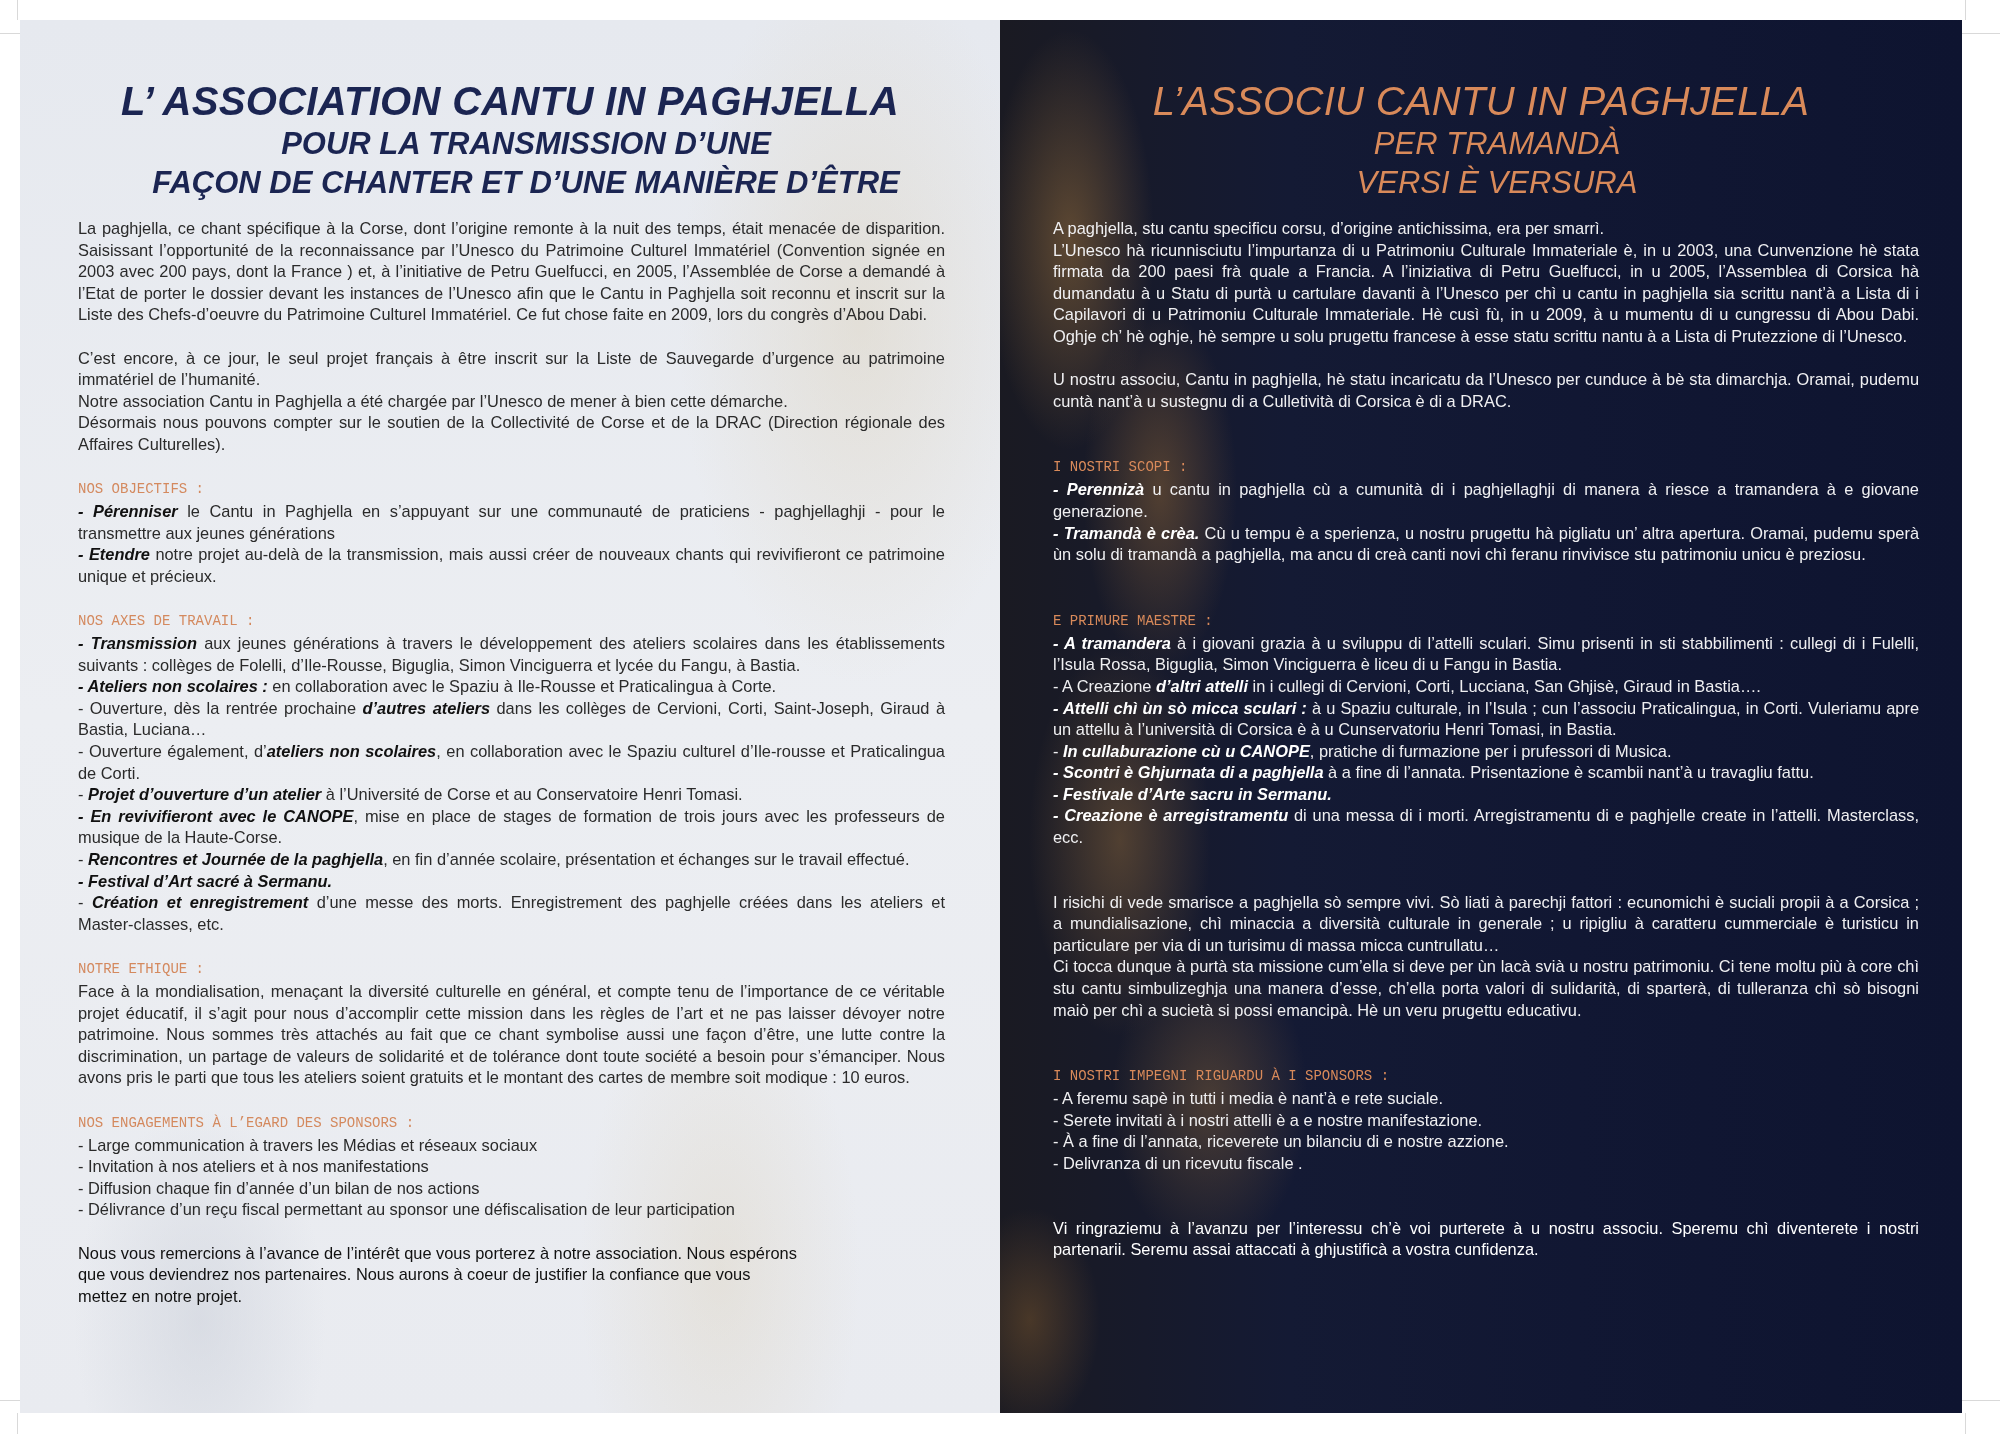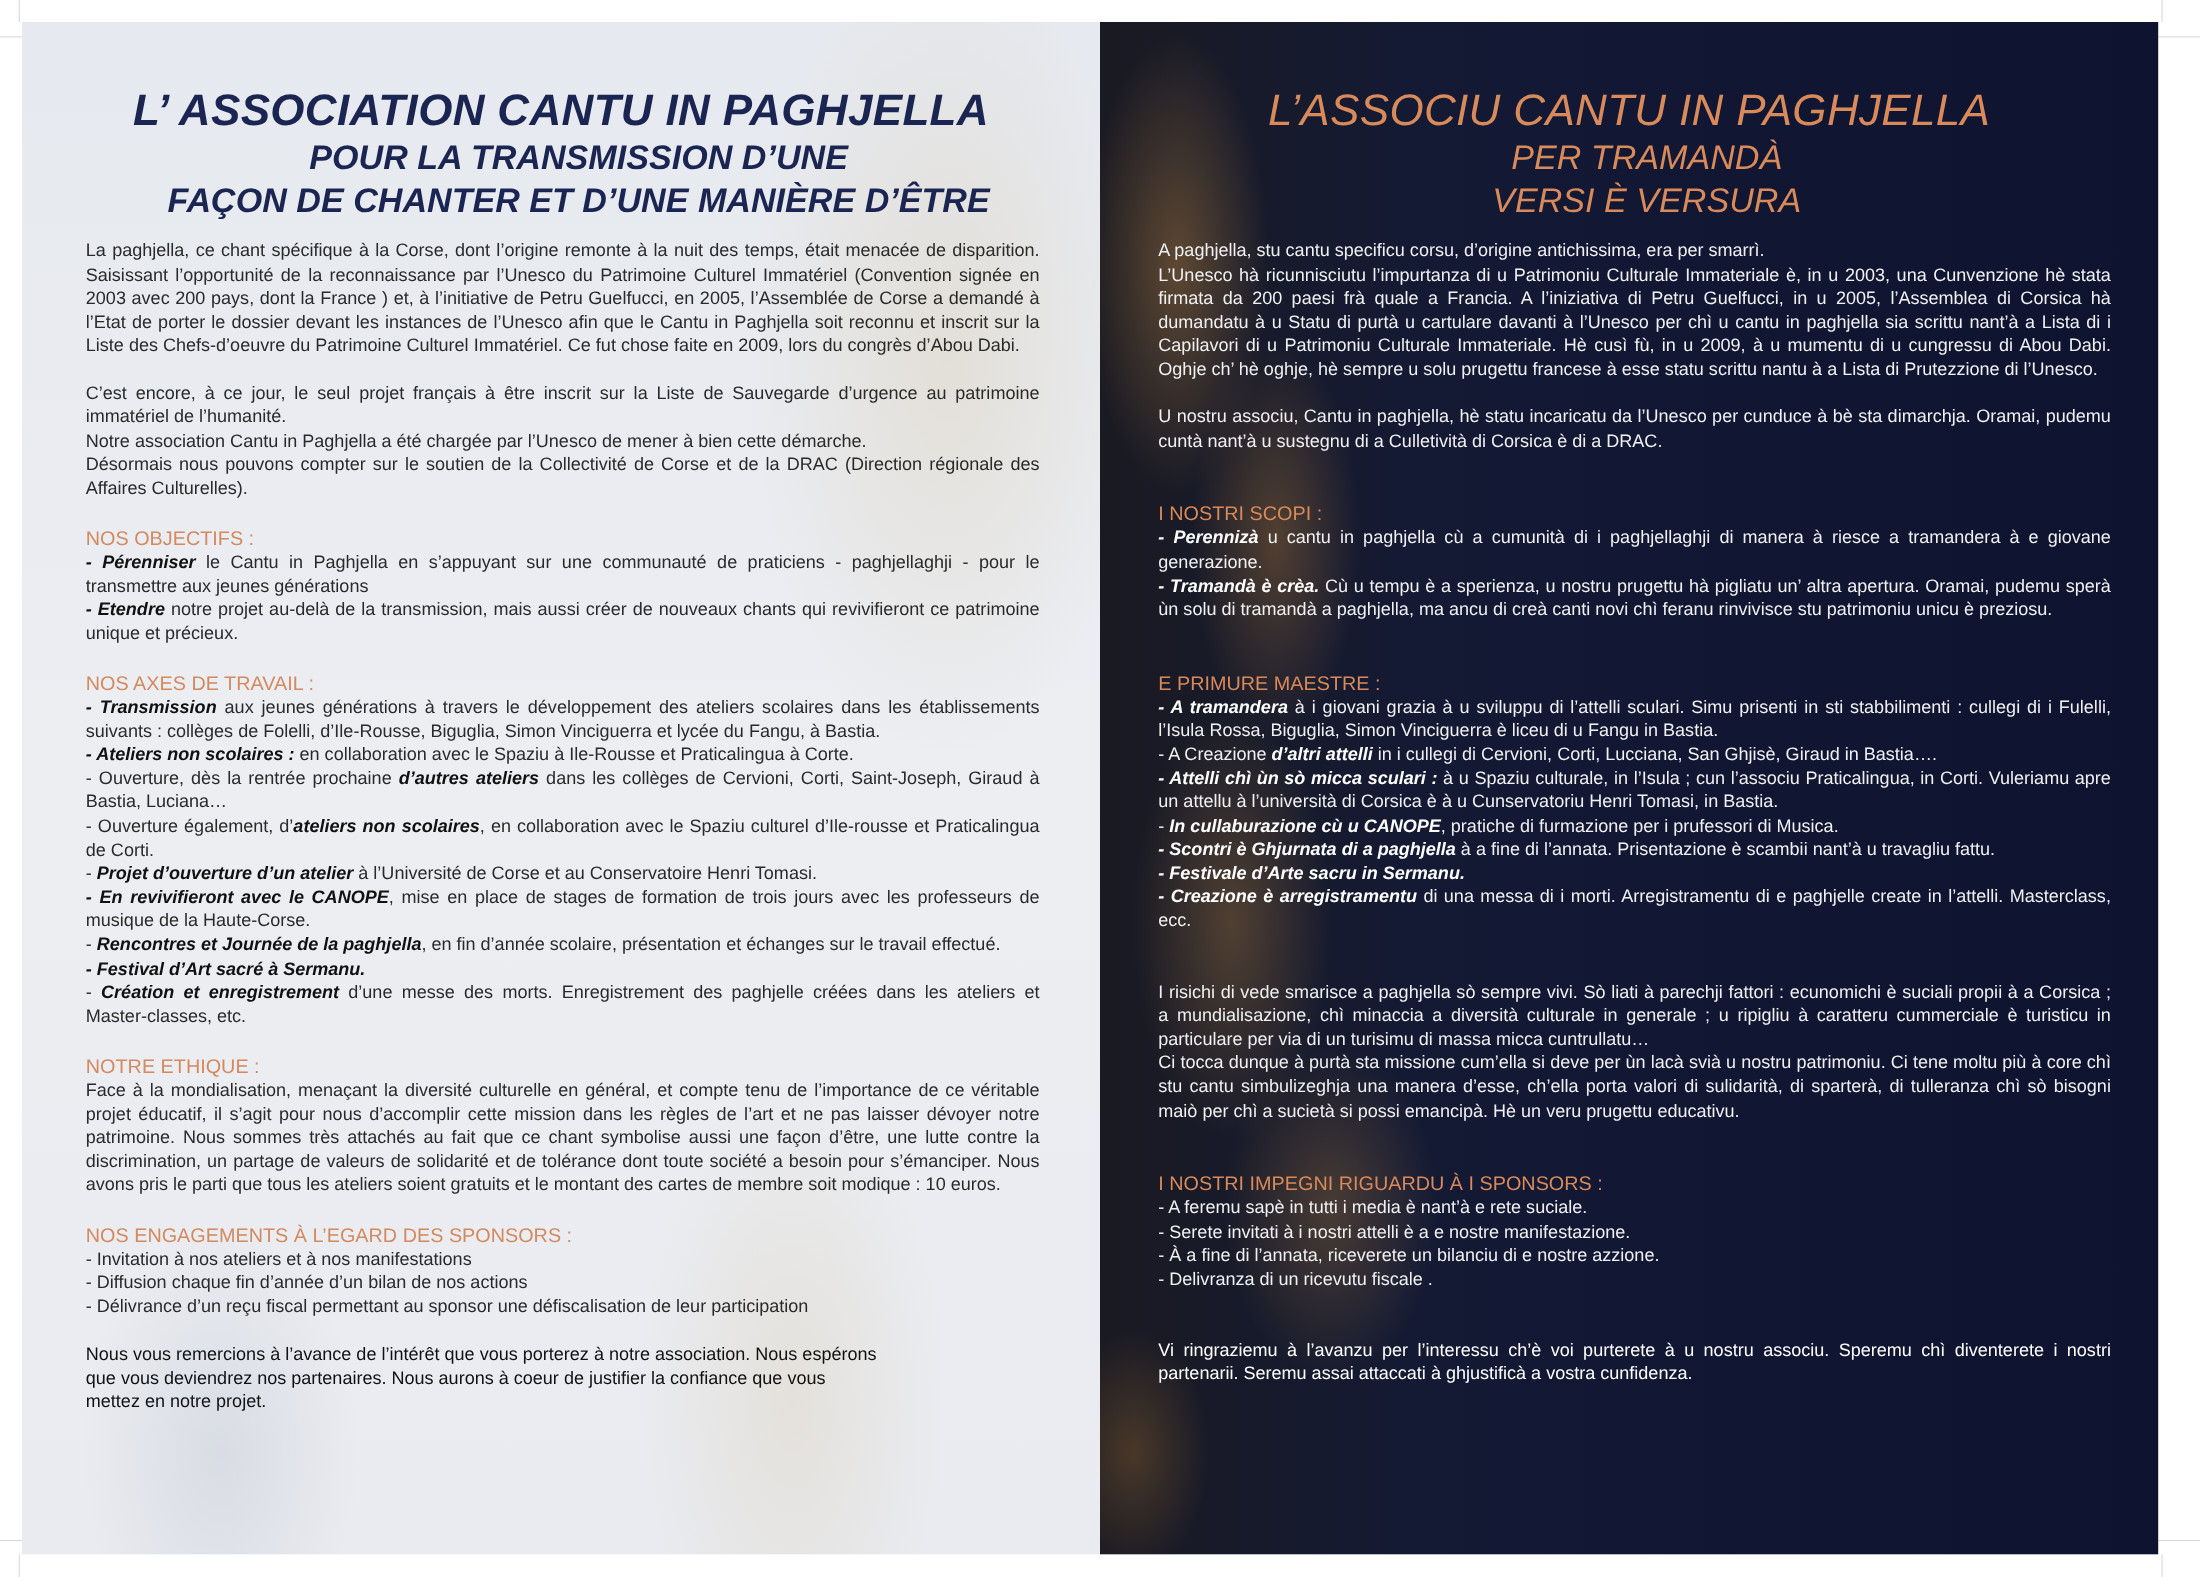--- a/index.html
+++ b/index.html
@@ -28,21 +28,21 @@
   .t2 { font-size:31px; font-weight:bold; line-height:39px;padding-left:32px; }
   .left .title-block { left:0; width:980px; top:58px; color:#1b2552; }
   .right .title-block { left:0; width:962px; top:58px; color:#d98a5a; }
   .right .t2 { font-weight:normal; }
   .body { position:absolute; font-size:16.4px; line-height:21.6px; }
   .left .body { left:58px; width:867px; top:198px; color:#2a2a2a; text-align:justify; }
   .right .body { left:53px; width:866px; top:198px; color:#f0f0f2; text-align:justify; }
   .para { margin:0; }
   .gap { height:21.6px; }
   .gap2 { height:43px; }
-  .h { color:#d4895e; font-size:18px; line-height:24px; margin-top:0; }
+  .h { color:#d4895e; font-size:14px; line-height:24px; margin-top:0;font-family:Liberation Mono, monospace; }
   .right .h { color:#d98a5a; }
   b { font-weight:bold;font-style:italic; }
   .left b { color:#111; }
   .right b { color:#ffffff; }
   .closing { }
 </style>
 </head>
 <body>
 
 <div class="crop" style="left:0;top:33px;width:20px;height:1px;"></div>
@@ -84,20 +84,21 @@
     <p class="para"><span>- </span><b>Rencontres et Journée de la paghjella</b><span>, en fin d’année scolaire, présentation et échanges sur le travail effectué.</span></p>
     <p class="para"><span></span><b>- Festival d’Art sacré à Sermanu.</b><span></span></p>
     <p class="para"><span>- </span><b>Création et enregistrement</b><span> d’une messe des morts. Enregistrement des paghjelle créées dans les ateliers et Master-classes, etc.</span></p>
     <div class="gap"></div>
 
     <div class="h">NOTRE ETHIQUE :</div>
     <p class="para"> Face à la mondialisation, menaçant la diversité culturelle en général, et compte tenu de l’importance de ce véritable projet éducatif, il s’agit pour nous  d’accomplir cette mission dans les règles de l’art et ne pas laisser dévoyer notre patrimoine. Nous sommes très attachés au fait que ce chant symbolise aussi une façon d’être, une lutte contre la discrimination,  un partage de valeurs de solidarité et de tolérance dont toute société a besoin pour s’émanciper. Nous avons pris le parti que tous les ateliers soient gratuits et le montant des cartes de membre soit modique : 10 euros.</p>
     <div class="gap"></div>
 
     <div class="h">NOS ENGAGEMENTS À L’EGARD DES SPONSORS :</div>
+    <p class="para">- Large communication  à travers les Médias et réseaux sociaux</p>
     <p class="para">- Invitation à nos ateliers et à nos manifestations</p>
     <p class="para">- Diffusion chaque fin d’année d’un bilan de nos actions</p>
     <p class="para">- Délivrance d’un reçu fiscal permettant au sponsor une défiscalisation de leur participation</p>
     <div class="gap"></div>
 
     <div class="closing" style="color:#111; text-align:left;">
       <div>Nous vous remercions à l’avance de l’intérêt que vous porterez à notre association. Nous espérons</div>
       <div>que vous deviendrez nos partenaires. Nous aurons à coeur de justifier la confiance que vous</div>
       <div>mettez en notre projet.</div>
     </div>

